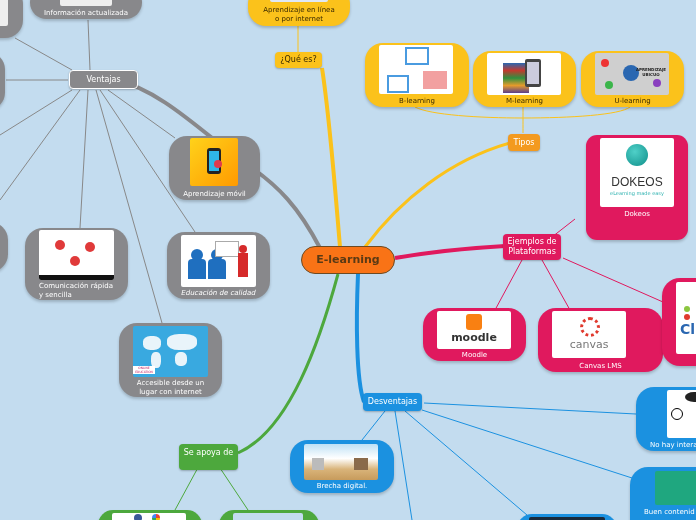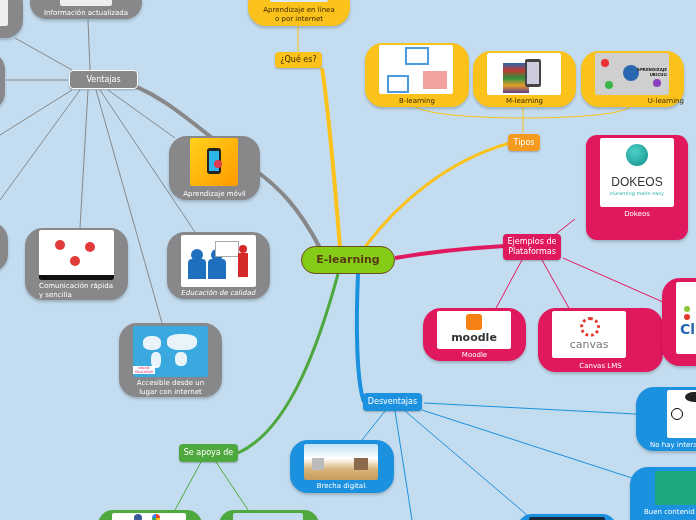--- a/index.html
+++ b/index.html
@@ -7,21 +7,21 @@
   #lines{position:absolute;left:0;top:0;width:696px;height:520px;}
   .node{position:absolute;box-sizing:border-box;border-radius:18px;box-shadow:0 2px 3px rgba(0,0,0,0.2);text-align:center;color:#fff;font-size:7px;line-height:9px;}
   .node .img{position:absolute;background:#fff;border-radius:2px;overflow:hidden;}
   .node .cap{position:absolute;left:0;right:0;}
   .grey{background:#88888b;}
   .yellow{background:#fbc21b;color:#3a2a00;}
   .pink{background:#e0195e;}
   .blue{background:#1b91e0;}
   .green{background:#4da83d;}
   .label{position:absolute;box-sizing:border-box;border-radius:4px;font-size:8px;color:#fff;text-align:center;box-shadow:0 1px 2px rgba(0,0,0,0.25);}
-  .center{position:absolute;left:301px;top:246px;width:94px;height:28px;border:1.5px solid #6b4a23;background:#84cc16;border-radius:14px;box-sizing:border-box;text-align:center;font-weight:bold;font-size:11px;line-height:25px;color:#5a3a15;}
+  .center{position:absolute;left:301px;top:246px;width:94px;height:28px;border:1.5px solid #6b4a23;background:#f97316;border-radius:14px;box-sizing:border-box;text-align:center;font-weight:bold;font-size:11px;line-height:25px;color:#5a3a15;}
 </style>
 </head>
 <body>
 
 <svg id="lines" viewBox="0 0 696 520">
 
   <path d="M320 248 C300 210,280 185,240 160 C200 130,160 90,116 80" stroke="#88888b" stroke-width="4" fill="none"></path>
   <path d="M340 247 C336 200,330 120,322 68" stroke="#fbc21b" stroke-width="4" fill="none"></path>
   <path d="M365 247 C400 200,450 160,510 143" stroke="#fbc21b" stroke-width="3" fill="none"></path>
   <path d="M395 258 C430 252,470 248,505 246" stroke="#e0195e" stroke-width="4" fill="none"></path>
@@ -77,21 +77,21 @@
   <div class="cap" style="top:54px;color:#3a2a00;">B-learning</div>
 </div>
 <div class="node yellow" style="left:473px;top:51px;width:103px;height:56px;">
   <div class="img" style="left:14px;top:2px;width:74px;height:42px;">
     <div style="position:absolute;left:16px;top:10px;width:26px;height:30px;background:linear-gradient(#2a67b1,#c23a2e,#2f8f3f,#e59b2b,#5a3d8a);"></div>
     <div style="position:absolute;left:38px;top:6px;width:16px;height:28px;background:#444;border-radius:2px;"></div>
     <div style="position:absolute;left:40px;top:9px;width:12px;height:22px;background:#ccd;"></div>
   </div>
   <div class="cap" style="top:46px;color:#3a2a00;">M-learning</div>
 </div>
-<div class="node yellow" style="left:581px;top:51px;width:103px;height:56px;text-align:right;">
+<div class="node yellow" style="left:581px;top:51px;width:103px;height:56px;">
   <div class="img" style="left:14px;top:2px;width:74px;height:42px;background:#cfcfcf;">
     <div style="position:absolute;left:28px;top:12px;width:16px;height:16px;border-radius:50%;background:#2a67b1;"></div>
     <div style="position:absolute;left:6px;top:6px;width:8px;height:8px;border-radius:50%;background:#e33;"></div>
     <div style="position:absolute;left:58px;top:26px;width:8px;height:8px;border-radius:50%;background:#8a3fbf;"></div>
     <div style="position:absolute;left:10px;top:28px;width:8px;height:8px;border-radius:50%;background:#3bb54a;"></div>
     <div style="position:absolute;left:40px;top:14px;width:32px;font-size:4px;line-height:5px;color:#222;font-weight:bold;">APRENDIZAJE UBICUO</div>
   </div>
   <div class="cap" style="top:46px;color:#3a2a00;">U-learning</div>
 </div>
 
@@ -193,21 +193,21 @@
   <div class="cap" style="top:54px;text-align:left;padding-left:14px;white-space:nowrap;">No hay intera</div>
 </div>
 <div class="node blue" style="left:630px;top:467px;width:90px;height:70px;">
   <div class="img" style="left:25px;top:4px;width:50px;height:34px;background:#1fa77f;"></div>
   <div class="cap" style="top:41px;text-align:left;padding-left:14px;white-space:nowrap;">Buen contenid</div>
 </div>
 <div class="node blue" style="left:517px;top:514px;width:100px;height:30px;">
   <div class="img" style="left:12px;top:3px;width:76px;height:20px;background:#1a2a3a;"></div>
 </div>
 
-<div class="label" style="left:179px;top:444px;width:59px;height:18px;line-height:18px;background:#4da83d;">Se apoya de</div>
+<div class="label" style="left:179px;top:444px;width:59px;height:26px;line-height:18px;background:#4da83d;">Se apoya de</div>
 <div class="node green" style="left:98px;top:510px;width:104px;height:30px;">
   <div class="img" style="left:14px;top:3px;width:74px;height:20px;">
     <div style="position:absolute;left:22px;top:1px;width:8px;height:8px;border-radius:50%;background:#3b5998;"></div>
     <div style="position:absolute;left:40px;top:1px;width:8px;height:8px;border-radius:50%;background:conic-gradient(#ea4335 0 25%,#fbbc05 0 50%,#34a853 0 75%,#4285f4 0);"></div>
   </div>
 </div>
 <div class="node green" style="left:219px;top:510px;width:100px;height:30px;">
   <div class="img" style="left:14px;top:3px;width:70px;height:20px;background:#c3dcef;"></div>
 </div>
 

